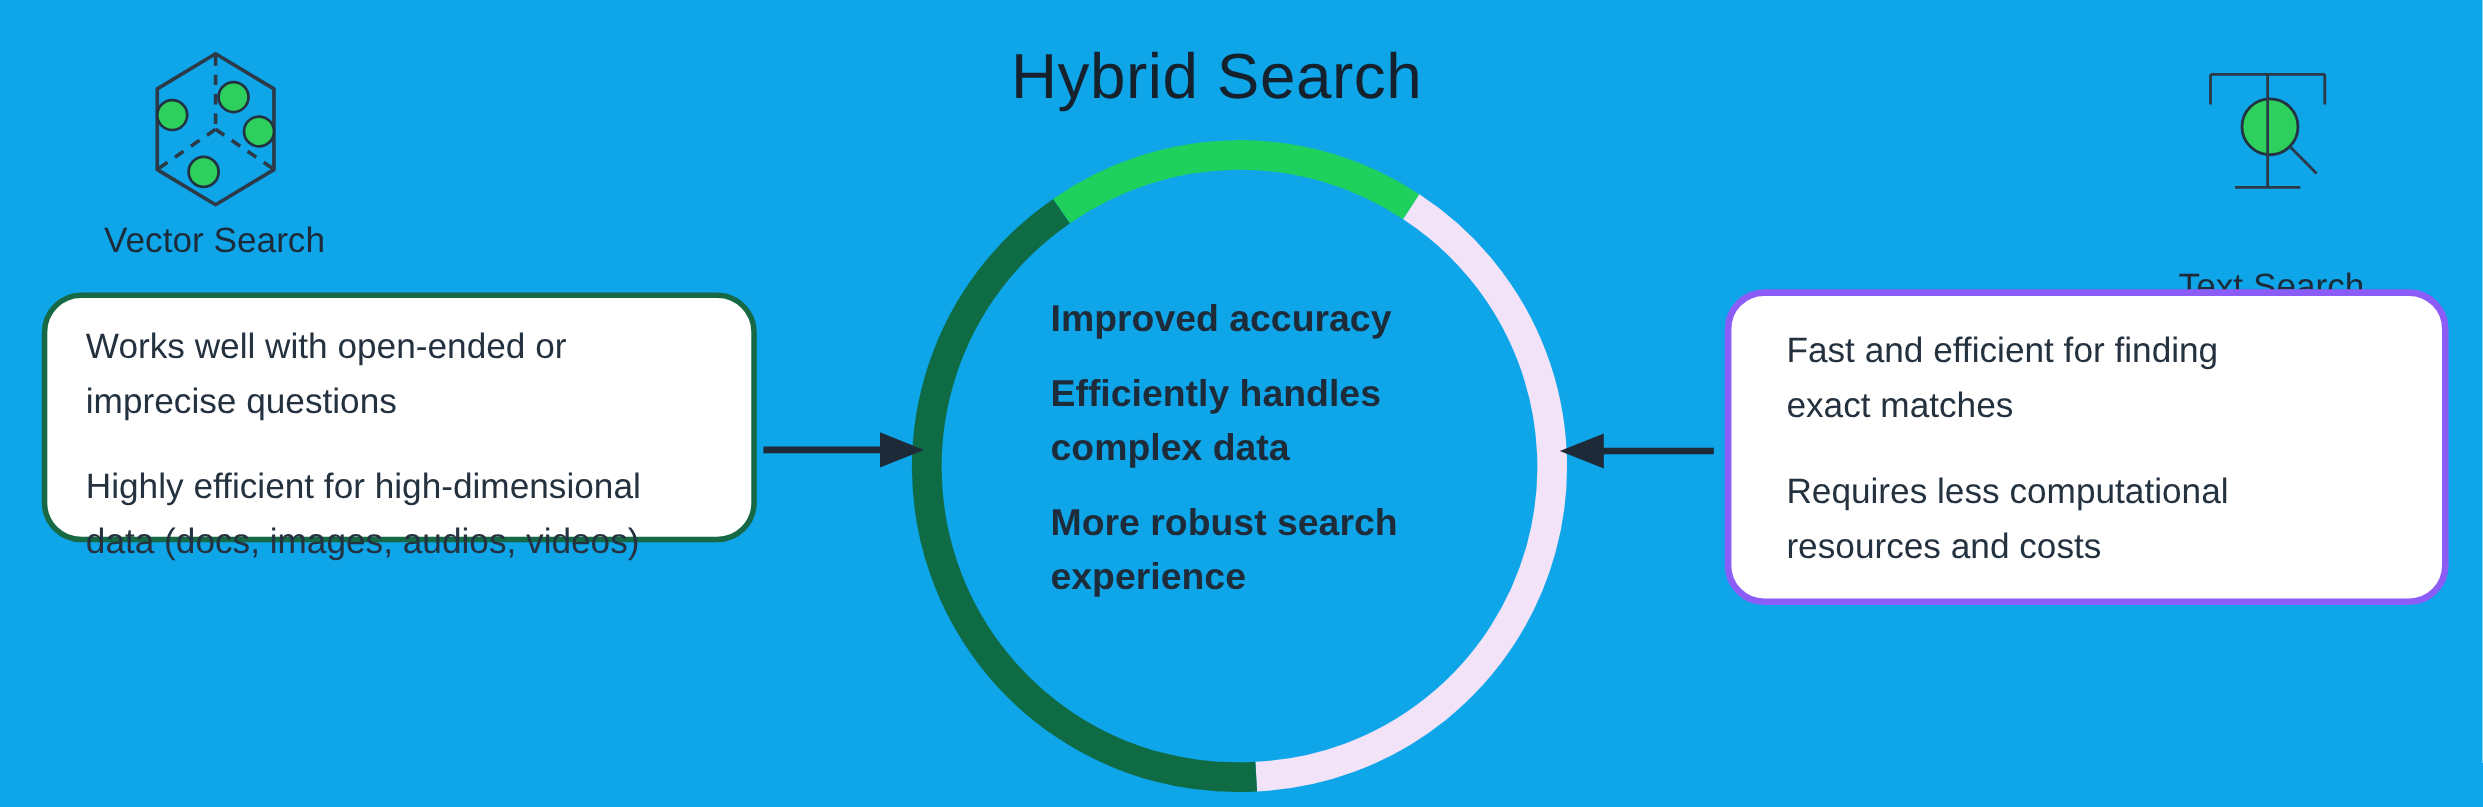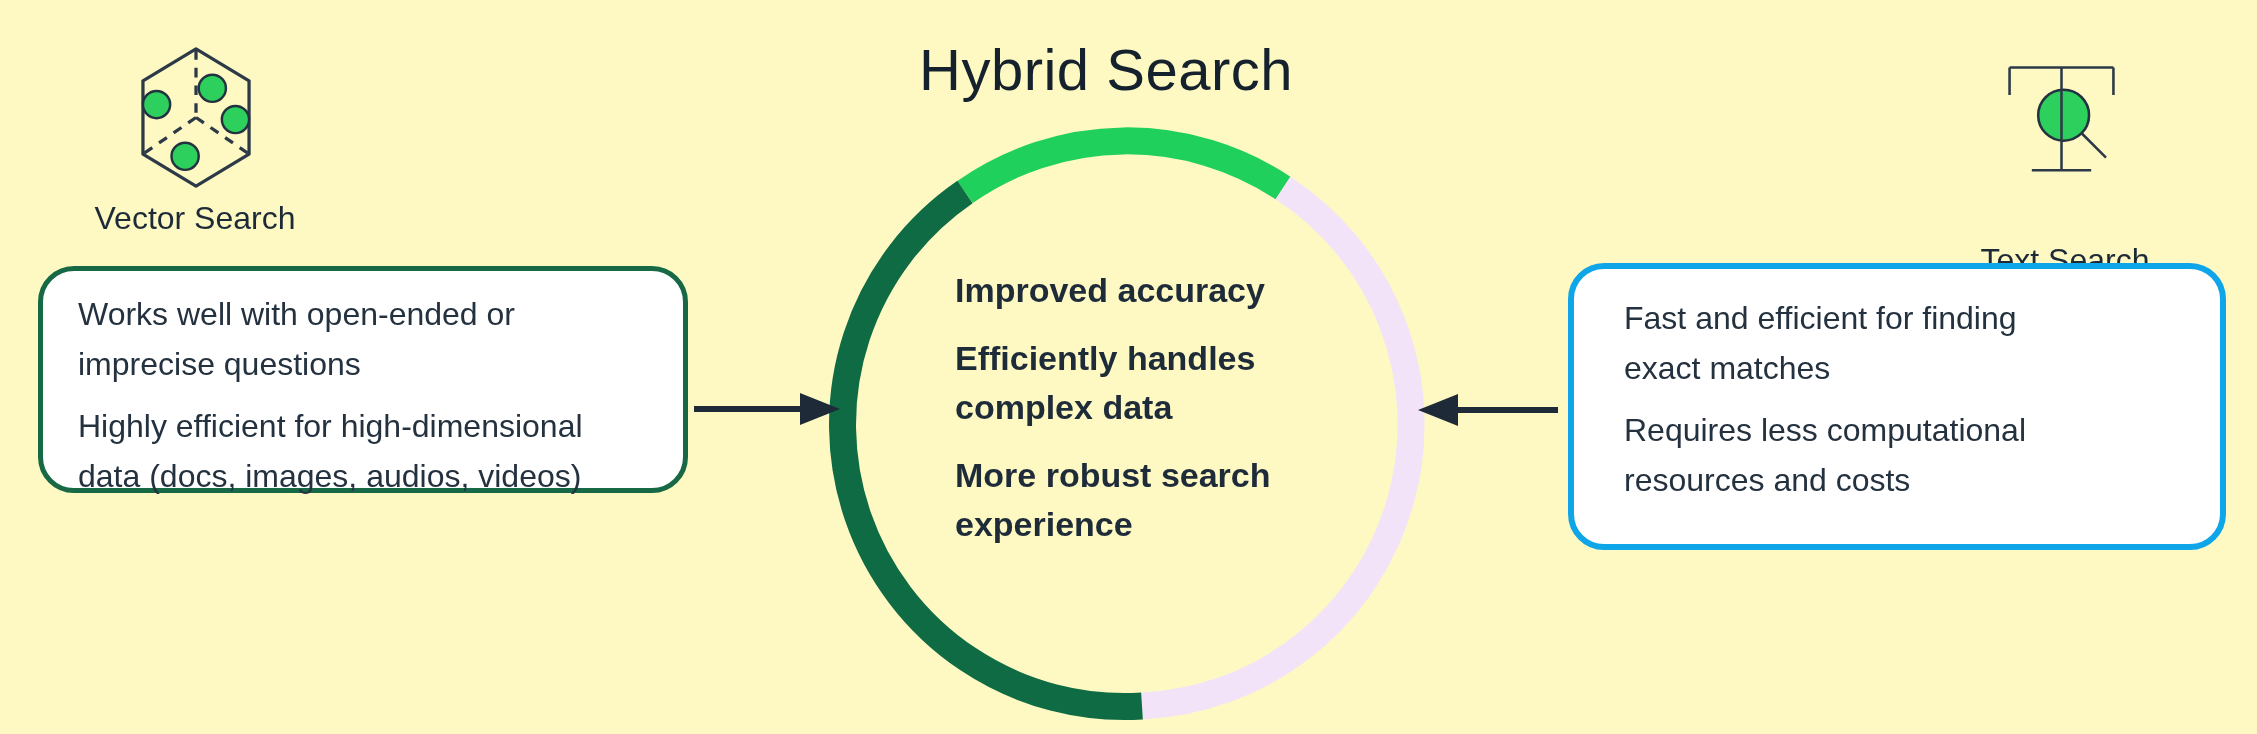--- a/index.html
+++ b/index.html
@@ -1,17 +1,17 @@
 <!DOCTYPE html>
 <html><head>
 <meta charset="utf-8">
 <style>
   html,body { margin:0; padding:0; background:#ffffff; }
   #canvas {
-    position:relative; width:2257px; height:734px; background:#fef9c3;
+    position:relative; width:2257px; height:734px; background:#0ea5e9;
     font-family:"Liberation Sans", sans-serif; overflow:hidden;
   }
   .abs { position:absolute; }
 
   .title {
     left:786px; top:36px; width:640px; text-align:center;
     font-size:58px; font-weight:500; color:#15212d; letter-spacing:0.5px;
   }
 
   .icon-label {
@@ -22,27 +22,27 @@
   .icon-label.text   { left:1925px;margin-top:42px; }
 
   .box { box-sizing:border-box; background:#ffffff; }
   .left-box {
     left:38px; top:266px; width:650px; height:227px;
     border:5px solid #166944; border-radius:36px;
     padding:18px 24px 0 35px;
   }
   .right-box {
     left:1568px; top:263px; width:658px; height:287px;
-    border:6px solid #0ea5e9; border-radius:36px;
+    border:6px solid #8b5cf6; border-radius:36px;
     padding:24px 24px 0 50px;
   }
   .bline {
     font-size:32px; line-height:50px; white-space:nowrap; color:#24313f;
   }
-  .para + .para { margin-top:12px; }
+  .para + .para { margin-top:28px; }
 
   .benefits { left:955px; top:266px; width:340px; }
   .bnline {
     font-size:34px; font-weight:bold; line-height:49px;
     white-space:nowrap; color:#1e2b39;
   }
   .benefit + .benefit { margin-top:19px; }
 
   svg.overlay { left:0; top:0; pointer-events:none; }
   .ring-arc { fill:none; stroke-width:27; }

